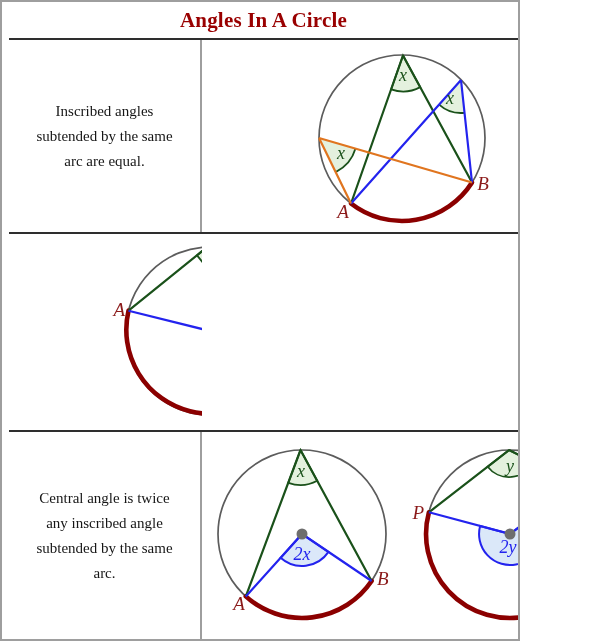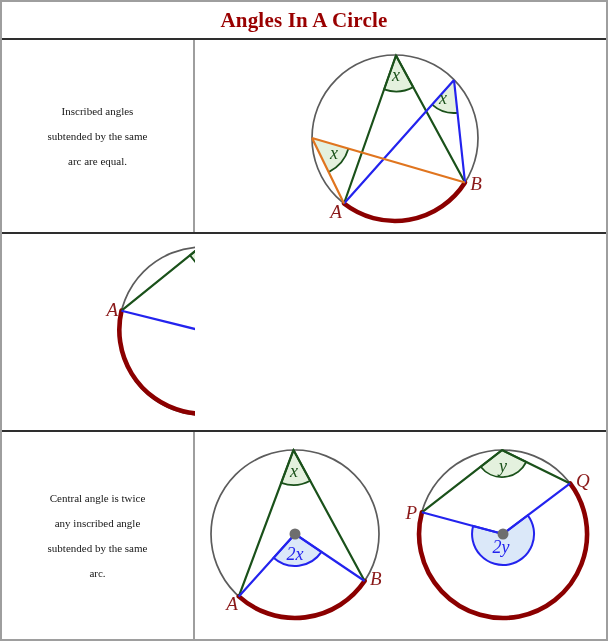--- a/index.html
+++ b/index.html
@@ -1,22 +1,23 @@
 <!DOCTYPE html>
 <html style="--title_red: #990000; --label_red: #8b1a1a; --arc_red: #8b0000; --green_line: #1a511a; --green_fill: #e4f1de; --blue_line: #2323ee; --blue_fill: #dbe8f9; --orange_line: #e0751f; --circle_gray: #5c5c5c; --dot_gray: #6e6e6e; --border_dark: #2e2e2e; --border_gray: #9e9e9e;"><head>
 <meta charset="utf-8">
 <style>
   html,body{margin:0;padding:0;background:#fff;}
   .sheet{
     box-sizing:border-box;
-    width:608px;height:641px;
+    width:520px;height:641px;
     border:2px solid var(--border_gray);
     background:#fff;
     font-family:"Liberation Serif",serif;
     overflow:hidden;
+    padding-left:7px;
   }
   .title-row{
     box-sizing:border-box;
     height:38px;
     border-bottom:2px solid var(--border_dark);
     display:flex;align-items:center;justify-content:center;
   }
   .title-row h1{
     margin:0;font-size:21px;font-weight:bold;color:var(--title_red);
     letter-spacing:.2px;
@@ -31,21 +32,21 @@
   .row-2{height:198px;}
   .row-3{height:207px;}
   .desc-cell{
     box-sizing:border-box;
     border-right:2px solid var(--border_gray);
     display:flex;align-items:center;justify-content:center;
     padding:4px 6px;
   }
   .desc{
     margin:13px;text-align:center;
-    font-size:11px;line-height:25px;color:#161616;
+    font-size:15px;line-height:25px;color:#161616;
     white-space:pre-line;
   }
   .diagram-cell{position:relative;overflow:hidden;}
   svg{display:block;}
   .circle-outline{fill:none;stroke:var(--circle_gray);stroke-width:1.7;}
   .arc-red{fill:none;stroke:var(--arc_red);stroke-width:4.6;stroke-linecap:round;}
   .chord-green{stroke:var(--green_line);stroke-width:2.2;fill:none;}
   .chord-blue{stroke:var(--blue_line);stroke-width:2.2;fill:none;}
   .chord-orange{stroke:var(--orange_line);stroke-width:2.2;fill:none;}
   .wedge-green{fill:var(--green_fill);stroke:var(--green_line);stroke-width:1.8;}

